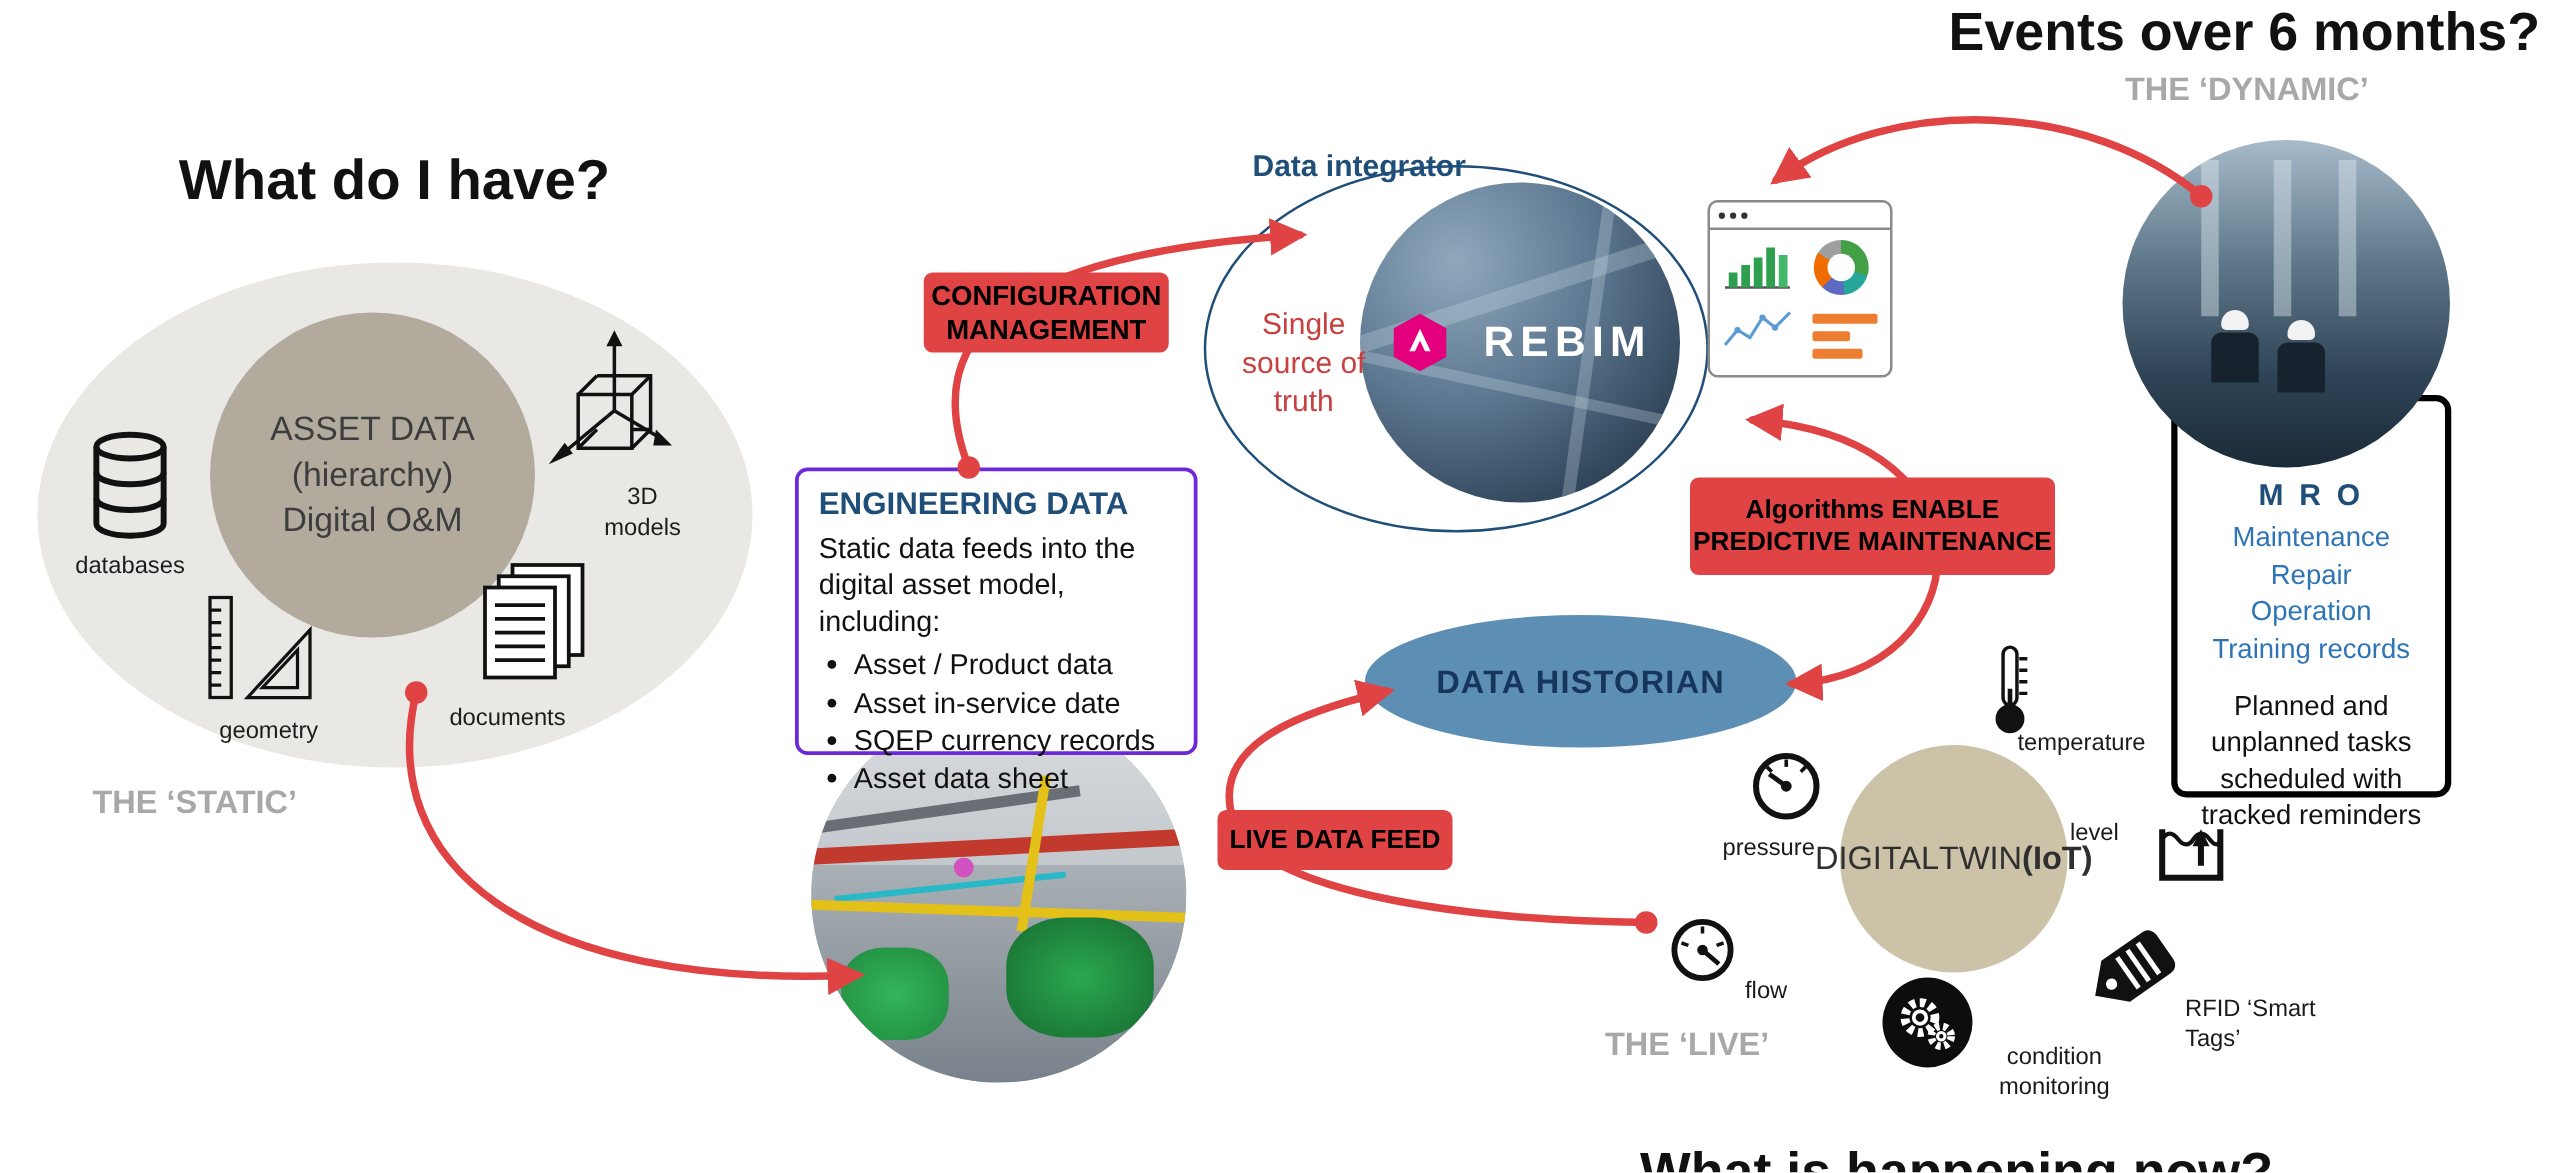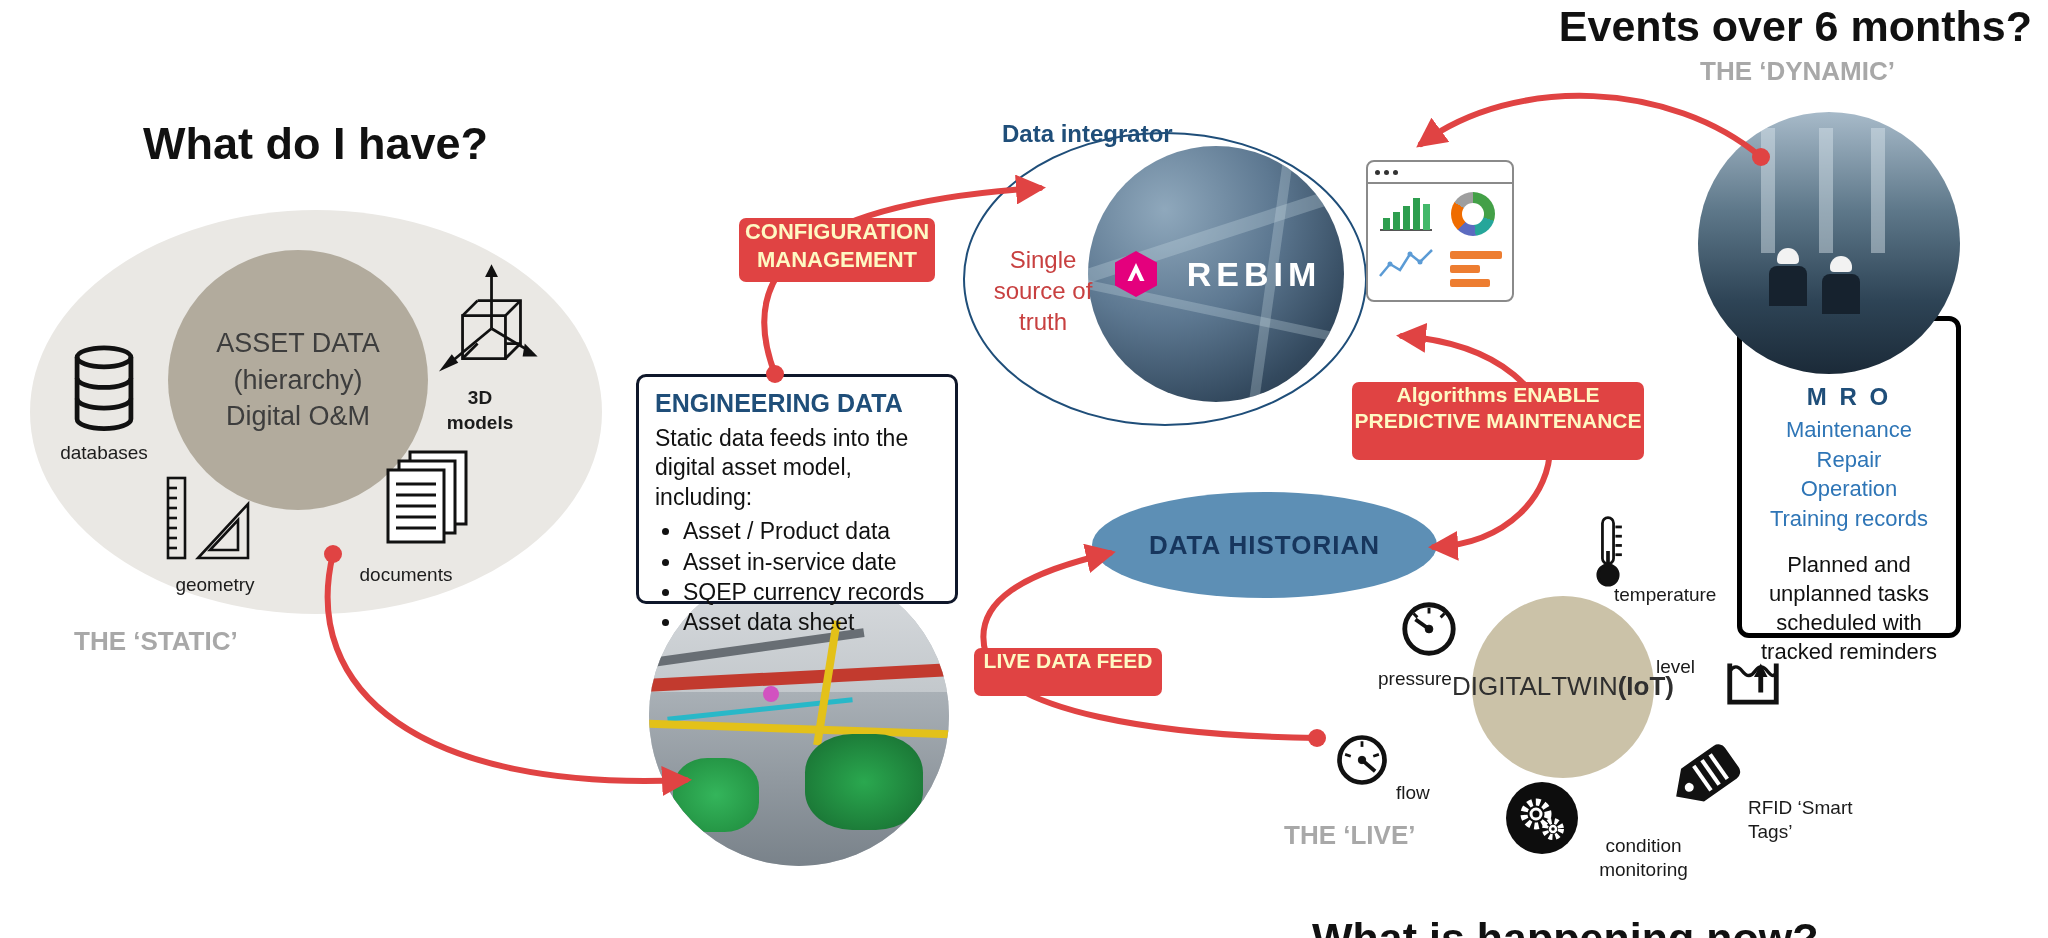--- a/index.html
+++ b/index.html
@@ -17,28 +17,28 @@
 
   
   .static-ellipse{left:30px;top:210px;width:572px;height:404px;border-radius:50%;background:#eae8e4;}
   .asset-circle{left:168px;top:250px;width:260px;height:260px;border-radius:50%;background:#b2ab9d;
     display:flex;flex-direction:column;align-items:center;justify-content:center;
     color:#3d3d3d;font-size:27px;line-height:1.35;text-align:center;}
   .icon-db{left:66px;top:342px;}
   .lbl{font-size:19px;color:#1c1c1c;text-align:center;}
   .lbl-db{left:48px;top:442px;width:112px;}
   .icon-cube{left:430px;top:262px;}
-  .lbl-3d{left:420px;top:386px;width:120px;line-height:1.3;font-weight:bold;}
+  .lbl-3d{left:454px;top:386px;width:120px;line-height:1.3;}
   .icon-geo{left:160px;top:474px;}
   .lbl-geo{left:155px;top:574px;width:120px;}
   .icon-doc{left:378px;top:448px;}
   .lbl-doc{left:345px;top:564px;width:122px;}
 
   
-  .eng-box{left:636px;top:374px;width:322px;height:230px;background:#fff;border:3px solid #0f172a;
+  .eng-box{left:636px;top:374px;width:322px;height:230px;background:#fff;border:3px solid #6d28d9;
     border-radius:10px;box-sizing:border-box;padding:12px 16px;z-index:2;}
   .eng-title{color:#1f4e79;font-weight:700;font-size:25px;margin-bottom:6px;}
   .eng-intro{font-size:23px;line-height:1.28;}
   .eng-box ul{margin:4px 0 0 0;padding-left:28px;font-size:23px;line-height:1.32;}
 
   
   .cad{left:649px;top:566px;width:300px;height:300px;border-radius:50%;overflow:hidden;background:#b8bec3;}
   .cad>div{position:absolute;}
   .cad-sky{top:0;left:0;width:100%;height:42%;background:linear-gradient(#dadde0,#c3c8cc);}
   .cad-floor{bottom:0;left:0;width:100%;height:58%;background:linear-gradient(180deg,#a9b0b6,#79828a);}
@@ -115,22 +115,22 @@
   .lbl-level{left:1656px;top:656px;width:60px;}
   .icon-level{left:1722px;top:646px;}
   .icon-flow{left:1332px;top:730px;}
   .lbl-flow{left:1396px;top:782px;width:60px;text-align:left;}
   .icon-gears{left:1506px;top:782px;width:72px;height:72px;background:#0d0d0d;border-radius:50%;}
   .lbl-cond{left:1586px;top:834px;width:115px;text-align:center;line-height:1.25;}
   .icon-rfid{left:1664px;top:748px;transform:rotate(-35deg);}
   .lbl-rfid{left:1748px;top:772px;width:120px;text-align:left;line-height:1.25;margin-top:24px;}
 
   
-  .redbox{background:#e04343;color:#fef9c3;font-weight:700;text-align:center;border-radius:7px;
-    display:flex;flex-direction:column;align-items:center;z-index:6;line-height:1.25;}
+  .redbox{background:#e04343;color:#000000;font-weight:700;text-align:center;border-radius:7px;
+    display:flex;flex-direction:column;align-items:center;justify-content:center;z-index:6;line-height:1.25;}
   .config-box{left:739px;top:218px;width:196px;height:64px;font-size:22px;}
   .algo-box{left:1352px;top:382px;width:292px;height:78px;font-size:21px;}
   .live-box{left:974px;top:648px;width:188px;height:48px;font-size:21px;}
 
   .overlay{left:0;top:0;width:2048px;height:938px;z-index:5;pointer-events:none;}
 
   svg.ic{display:block;}
 </style>
 </head>
 <body>

